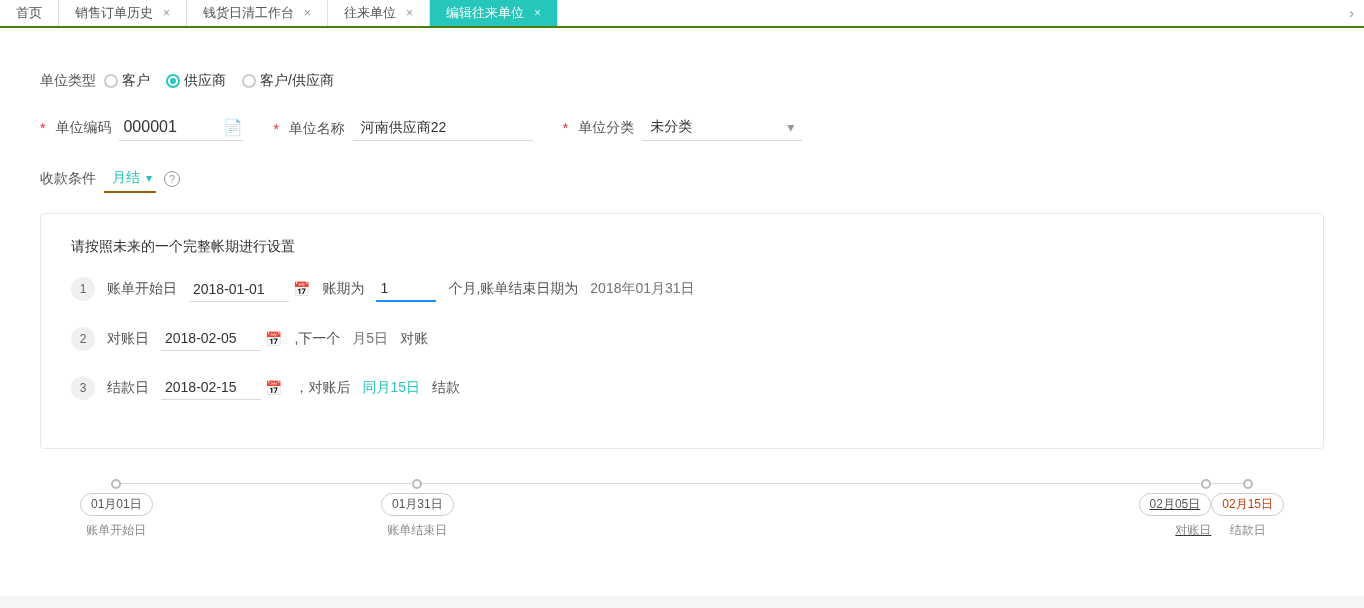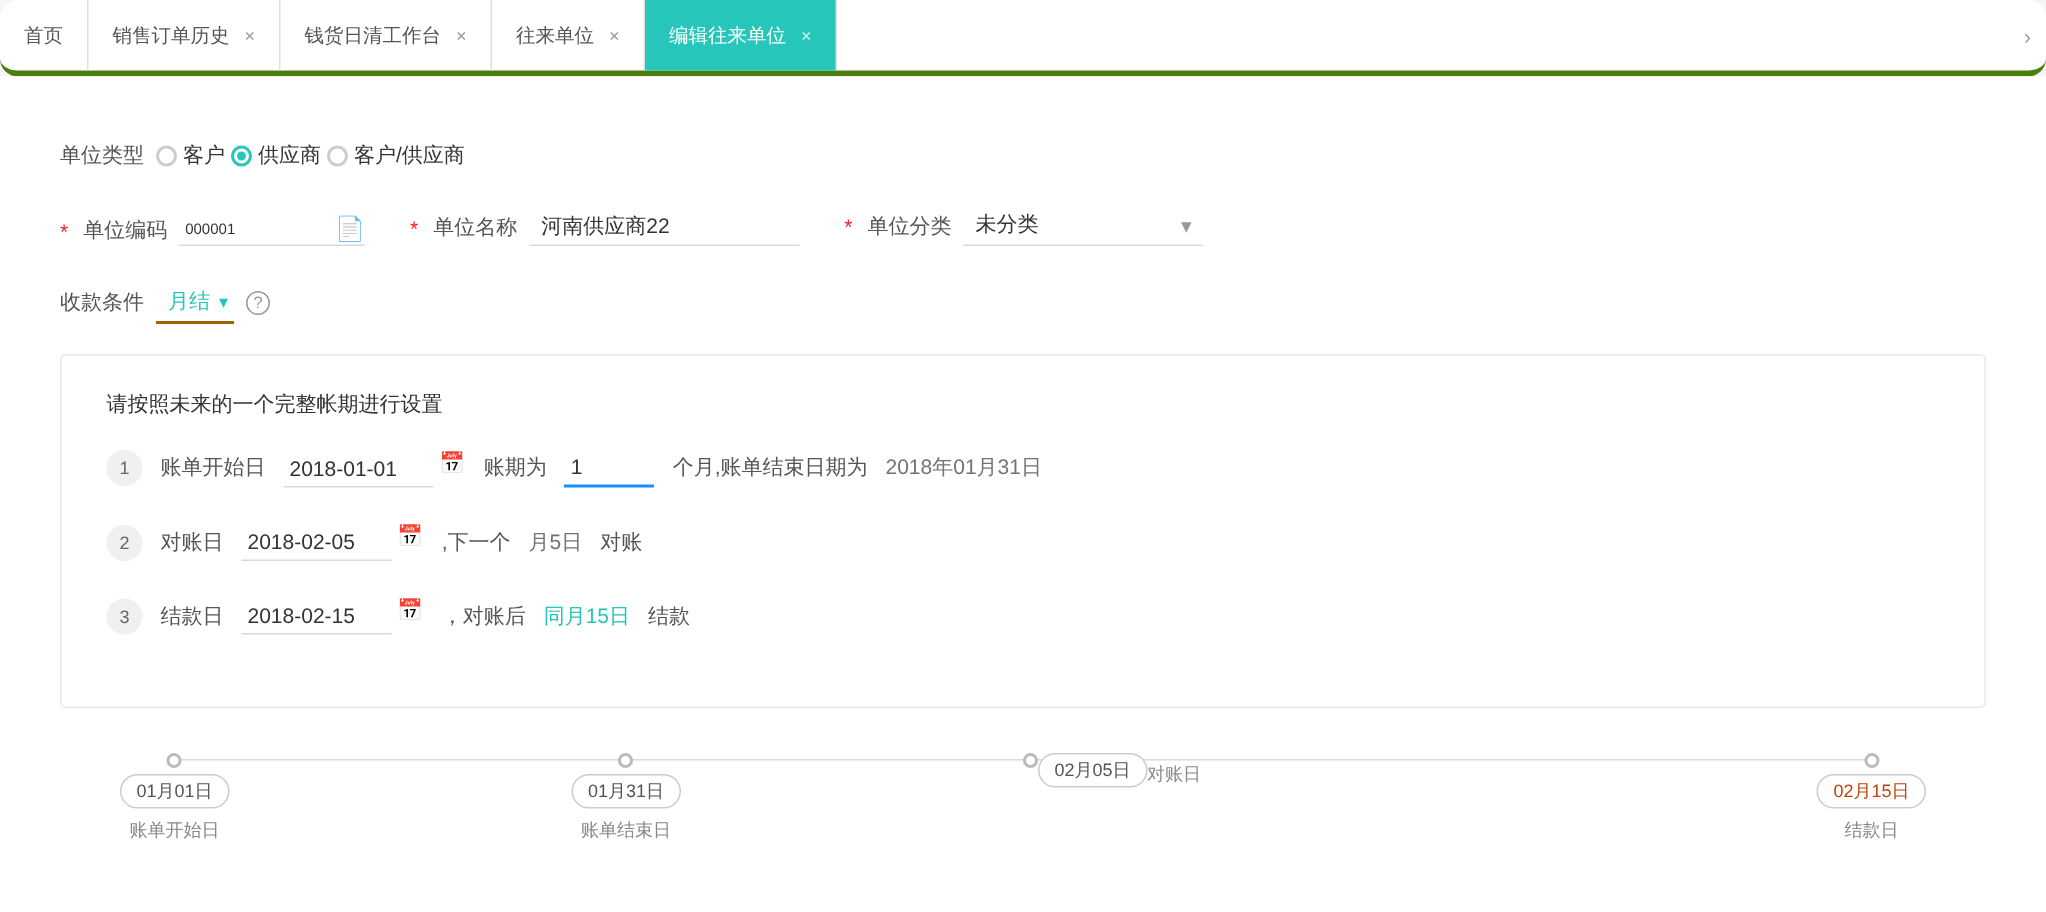--- a/index.html
+++ b/index.html
@@ -3,24 +3,23 @@
   <meta charset="utf-8">
   <style>
     * { box-sizing: border-box; margin: 0; padding: 0; }
     body { font-family: 'Microsoft YaHei', Arial, sans-serif; font-size: 14px; color: #333; background: #f5f5f5; }
 
     
     .tab-bar {
       display: flex;
       align-items: stretch;
       background: #fff;
-      border-bottom: 4px solid #4d7c0f;
-      height: 51px;
+      border-bottom: 2px solid #4d7c0f;
+      height: 28px;
       padding: 0;
-      border-radius: 12px;
     }
     .tab-item {
       display: flex;
       align-items: center;
       padding: 0 16px;
       cursor: pointer;
       font-size: 13px;
       color: #555;
       border-right: 1px solid #e0e0e0;
       white-space: nowrap;
@@ -67,21 +66,21 @@
       align-items: center;
       gap: 8px;
     }
     .form-label {
       color: #555;
       white-space: nowrap;
     }
     .required { color: #f5222d; margin-right: 2px; }
 
     
-    .radio-group { display: flex; align-items: center; gap: 4px; }
+    .radio-group { display: flex; align-items: center; gap: 16px; }
     .radio-item { display: flex; align-items: center; gap: 4px; cursor: pointer; }
     .radio-circle {
       width: 14px; height: 14px; border-radius: 50%; border: 2px solid #ccc;
       display: flex; align-items: center; justify-content: center;
     }
     .radio-circle.checked { border-color: #26c6ba; }
     .radio-dot { width: 6px; height: 6px; border-radius: 50%; background: #26c6ba; }
 
     
     .form-input {
@@ -129,21 +128,21 @@
       align-items: center;
       margin-bottom: 24px;
       gap: 12px;
     }
     .row-num {
       width: 24px; height: 24px; border-radius: 50%;
       background: #f0f0f0; display: flex; align-items: center; justify-content: center;
       font-size: 12px; color: #666; flex-shrink: 0;
     }
     .setting-label { color: #555; white-space: nowrap; }
-    .date-input-wrap { display: flex; align-items: flex-start; gap: 4px; }
+    .date-input-wrap { display: flex; align-items: center; gap: 4px; }
     .date-input {
       border: none; border-bottom: 1px solid #d9d9d9;
       padding: 4px 4px; font-size: 14px; color: #333; background: transparent; outline: none; width: 100px;
     }
     .cal-icon { color: #26c6ba; cursor: pointer; font-size: 14px; }
     .text-orange { color: #737373; }
     .text-teal { color: #26c6ba; }
     .month-input {
       border: none; border-bottom: 2px solid #1890ff;
       padding: 4px 4px; font-size: 14px; color: #333; background: transparent; outline: none; width: 60px;
@@ -216,21 +215,21 @@
         </label>
       </div>
     </div>
   </div>
 
   <div class="form-row">
     <div class="form-group">
       <span class="required">*</span>
       <span class="form-label">单位编码</span>
       <div class="input-with-icon">
-        <input type="text" class="" value="000001" style="border: none; outline: none; padding: 4px; font-size: 10px; color: rgb(51, 51, 51); background: transparent; width: 100px;">
+        <input type="text" class="" value="000001" style="border: none; outline: none; padding: 4px; font-size: 16px; color: rgb(51, 51, 51); background: transparent; width: 100px;">
         <span class="cal-icon" style="font-size:16px;">📄</span>
       </div>
     </div>
     <div class="form-group">
       <span class="required">*</span>
       <span class="form-label">单位名称</span>
       <input type="text" class="form-input" value="河南供应商22" style="width: 180px;">
     </div>
     <div class="form-group">
       <span class="required">*</span>
@@ -310,21 +309,21 @@
         <div style="font-size:12px;color:#555;background:#fff;padding:2px 10px;border:1px solid #ccc;border-radius:12px;white-space:nowrap;">01月01日</div>
         <div style="font-size:12px;color:#888;margin-top:6px;">账单开始日</div>
       </div>
 
       <div style="display:flex;flex-direction:column;align-items:center;position:relative;z-index:1;flex:1;align-self:flex-start;">
         <div style="width:10px;height:10px;border-radius:50%;background:#fff;border:2px solid #bbb;margin-bottom:4px;"></div>
         <div style="font-size:12px;color:#555;background:#fff;padding:2px 10px;border:1px solid #ccc;border-radius:12px;white-space:nowrap;">01月31日</div>
         <div style="font-size:12px;color:#888;margin-top:6px;">账单结束日</div>
       </div>
 
-      <div style="display:flex;flex-direction:row;align-items:flex-start;position:relative;z-index:1;flex:1;align-self:flex-start;">
+      <div style="display:flex;flex-direction:column;align-items:flex-end;position:relative;z-index:1;flex:1;align-self:flex-start;text-decoration:underline;">
         <div style="width:10px;height:10px;border-radius:50%;background:#fff;border:2px solid #bbb;margin-bottom:4px;"></div>
         <div style="font-size:12px;color:#555;background:#fff;padding:2px 10px;border:1px solid #ccc;border-radius:12px;white-space:nowrap;">02月05日</div>
         <div style="font-size:12px;color:#888;margin-top:6px;">对账日</div>
       </div>
 
       <div style="display:flex;flex-direction:column;align-items:center;position:relative;z-index:1;flex:0 0 auto;margin-left:auto;">
         <div style="width:10px;height:10px;border-radius:50%;background:#fff;border:2px solid #bbb;margin-bottom:4px;"></div>
         <div style="font-size:12px;color:#c2410c;background:#fff;padding:2px 10px;border:1px solid #ccc;border-radius:12px;white-space:nowrap;">02月15日</div>
         <div style="font-size:12px;color:#888;margin-top:6px;">结款日</div>
       </div>

